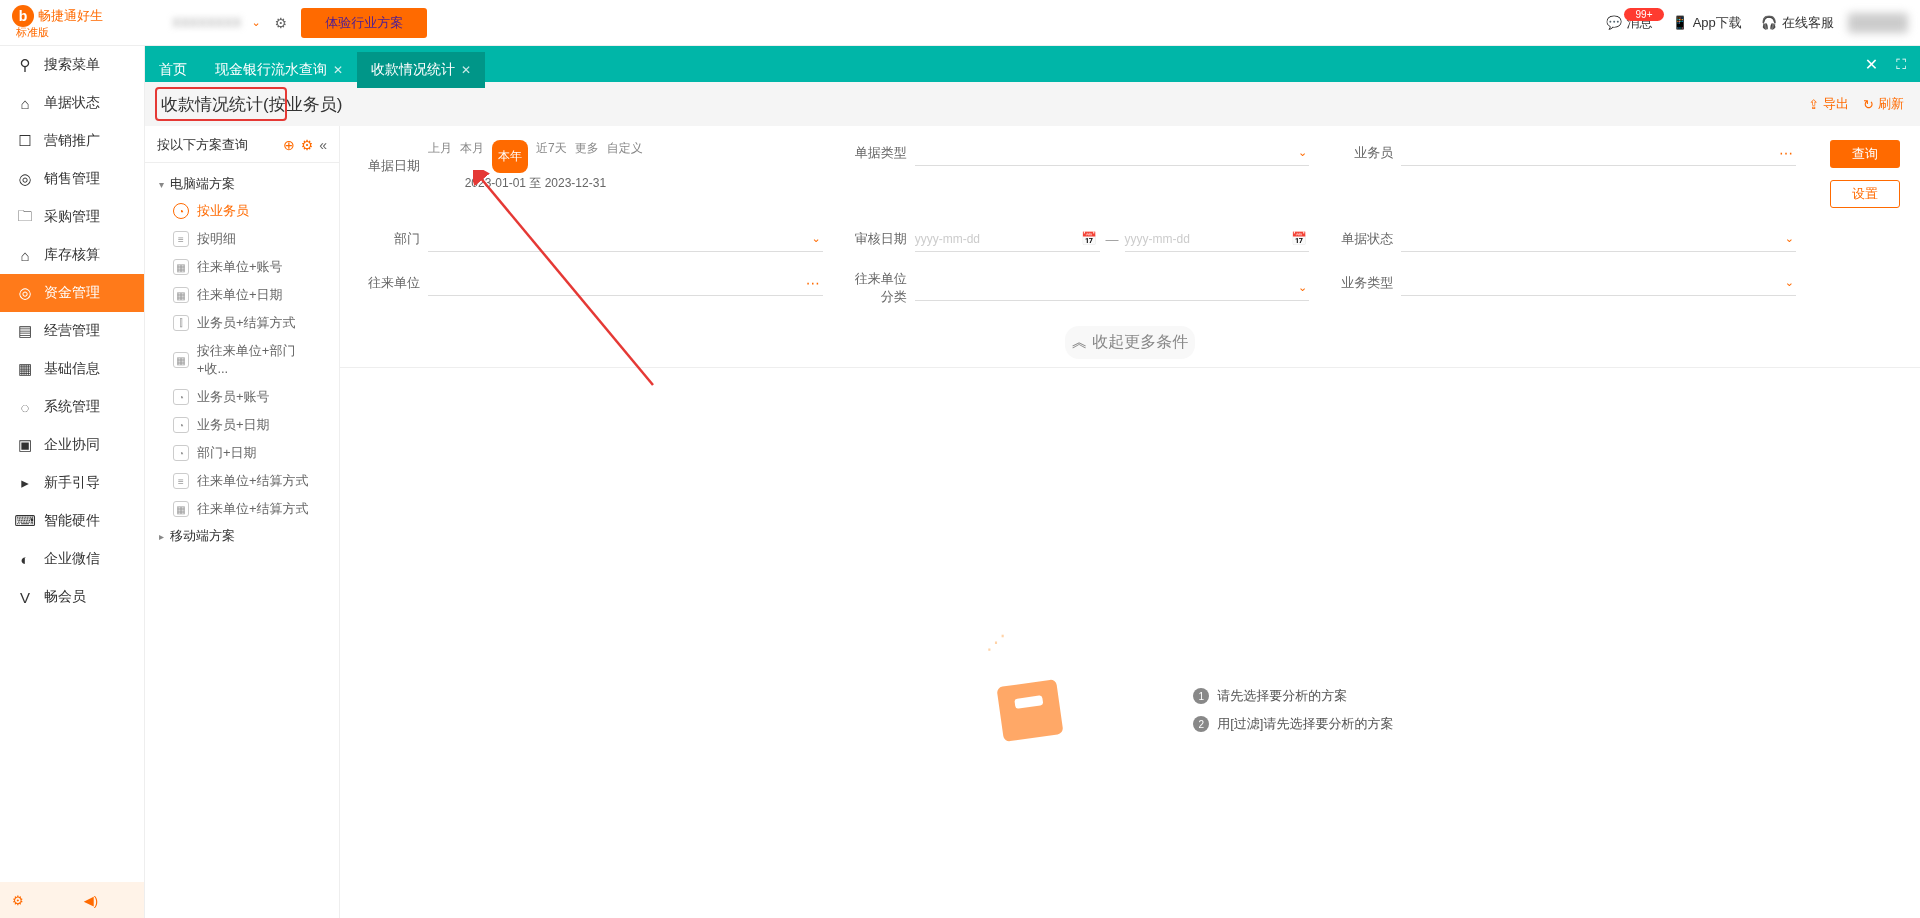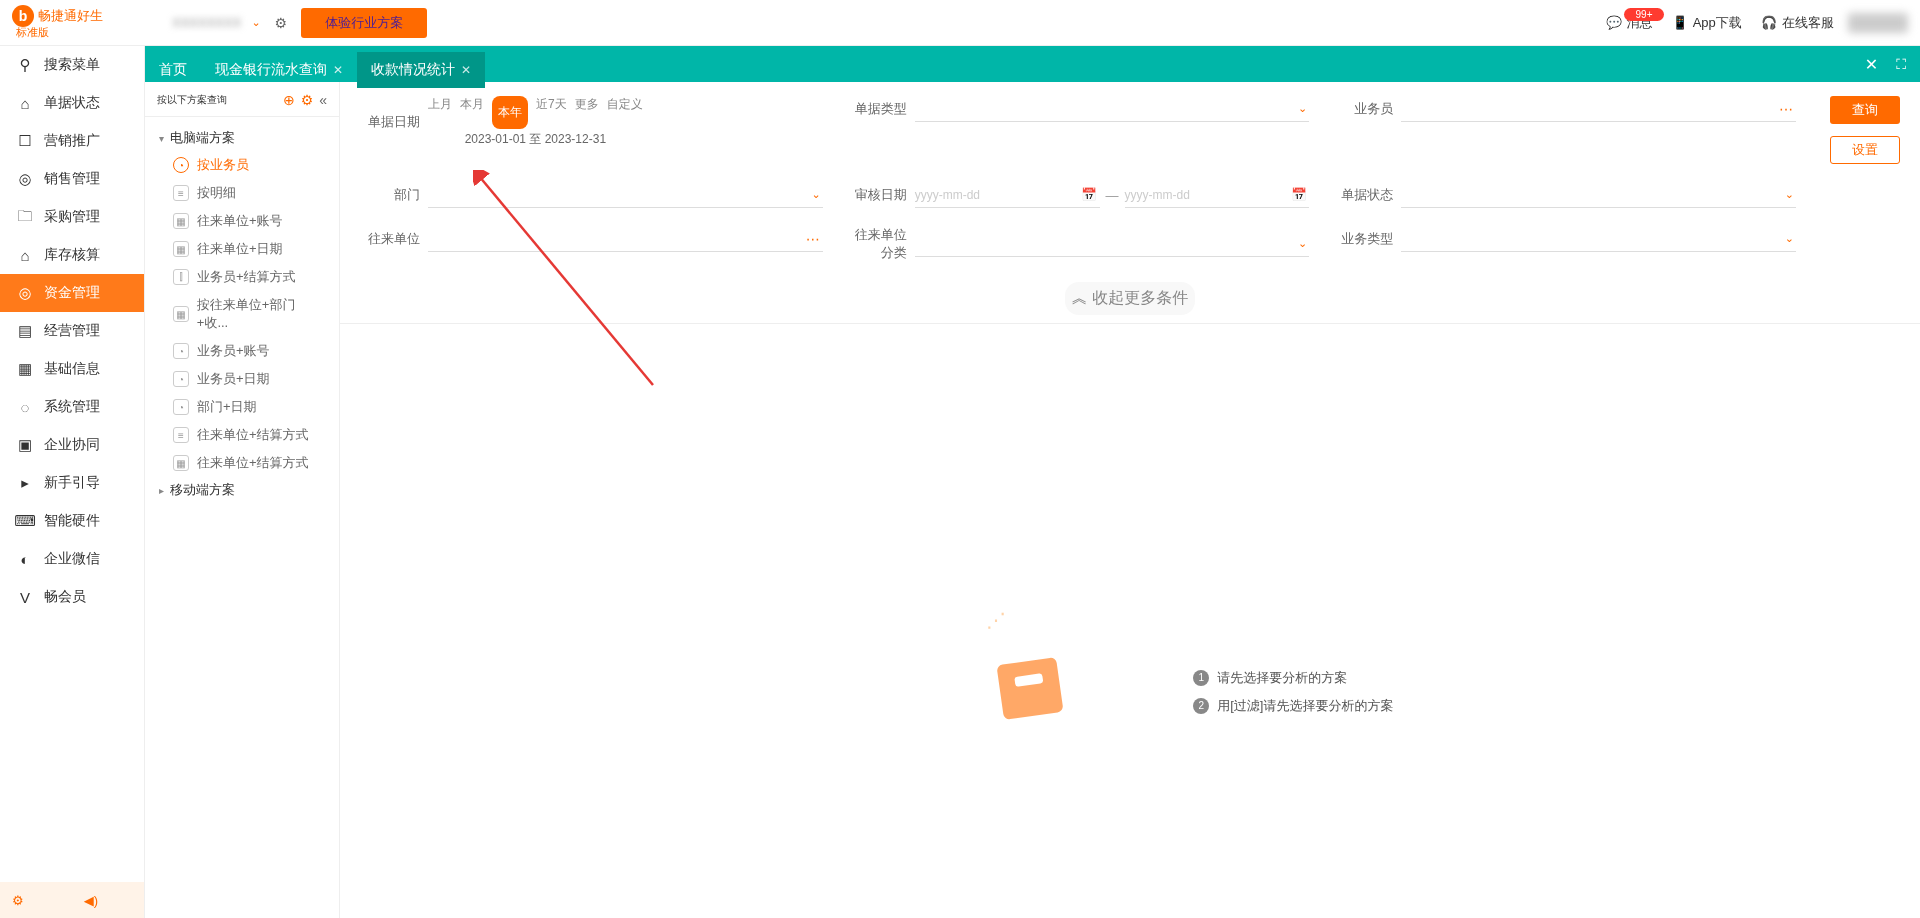--- a/index.html
+++ b/index.html
@@ -47,21 +47,21 @@
     .red-box { border: 2px solid #e53935; padding: 4px 10px 4px 4px; border-radius: 4px; position: absolute; left: -6px; top: -6px; width: 132px; height: 34px; pointer-events: none; }
     .page-actions { margin-left: auto; display: flex; align-items: center; gap: 14px; color: #ff6a00; font-size: 13px; }
     .page-actions .act { display: flex; align-items: center; gap: 4px; cursor: pointer; }
     
     
     .body-split { flex: 1; display: flex; background: #fff; margin: 0; }
     
     
     .scheme-panel { width: 195px; border-right: 1px solid #eee; background: #fff; display: flex; flex-direction: column; padding: 10px 0; }
     .scheme-header { display: flex; align-items: center; padding: 0 12px 8px; gap: 6px; border-bottom: 1px solid #eee; }
-    .scheme-header .title { font-size: 10px; color: #333; flex: 1; }
+    .scheme-header .title { font-size: 13px; color: #333; flex: 1; }
     .scheme-header .ic { color: #ff6a00; font-size: 14px; cursor: pointer; }
     .scheme-header .ic.collapse { color: #666; }
     .scheme-tree { padding: 8px 0; }
     .scheme-group { padding: 4px 14px; font-size: 13px; color: #333; display: flex; align-items: center; gap: 6px; cursor: pointer; }
     .scheme-group .arrow { font-size: 10px; color: #888; }
     .scheme-item { display: flex; align-items: center; gap: 8px; padding: 5px 14px 5px 28px; font-size: 13px; color: #666; cursor: pointer; }
     .scheme-item.active { color: #ff6a00; }
     .scheme-item .si-icon { width: 16px; height: 16px; border: 1px solid #ccc; border-radius: 3px; display: inline-flex; align-items: center; justify-content: center; font-size: 10px; color: #999; }
     .scheme-item.active .si-icon { border-color: #ff6a00; color: #ff6a00; background: #fff; border-radius: 50%; }
     
@@ -223,20 +223,36 @@
             <span>收款情况统计</span>
             <span class="tab-close">✕</span>
           </div>
         </div>
       <div class="tabs-right">
         <span style="font-size:16px;">✕</span>
         <span style="font-size:14px;">⛶</span>
       </div>
     </div>
 
+    <div class="page-title-bar">
+      <div class="page-title">
+        <span>收款情况统计(按业务员)</span>
+        <div class="red-box"></div>
+      </div>
+      <div class="page-actions">
+        <div class="act">
+            <span>⇪</span>
+            <span>导出</span>
+          </div>
+        <div class="act">
+            <span>↻</span>
+            <span>刷新</span>
+          </div>
+      </div>
+    </div>
 
     <div class="body-split">
 
       <div class="scheme-panel">
         <div class="scheme-header">
           <span class="title">按以下方案查询</span>
           <span class="ic">⊕</span>
           <span class="ic">⚙</span>
           <span class="ic collapse">«</span>
         </div>

